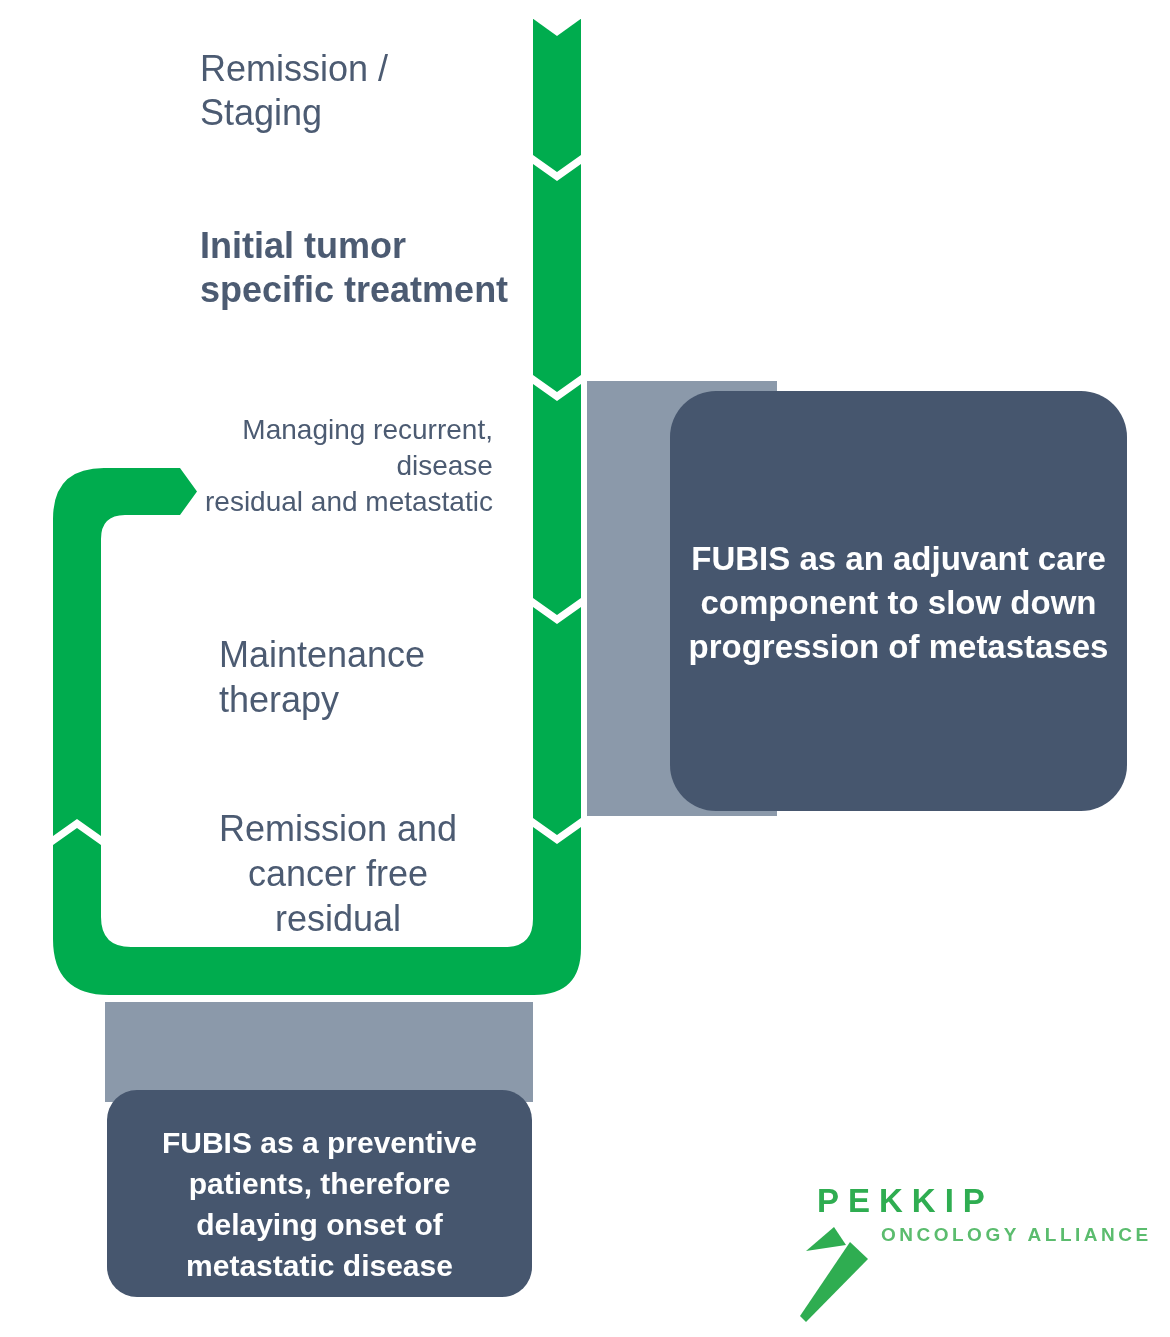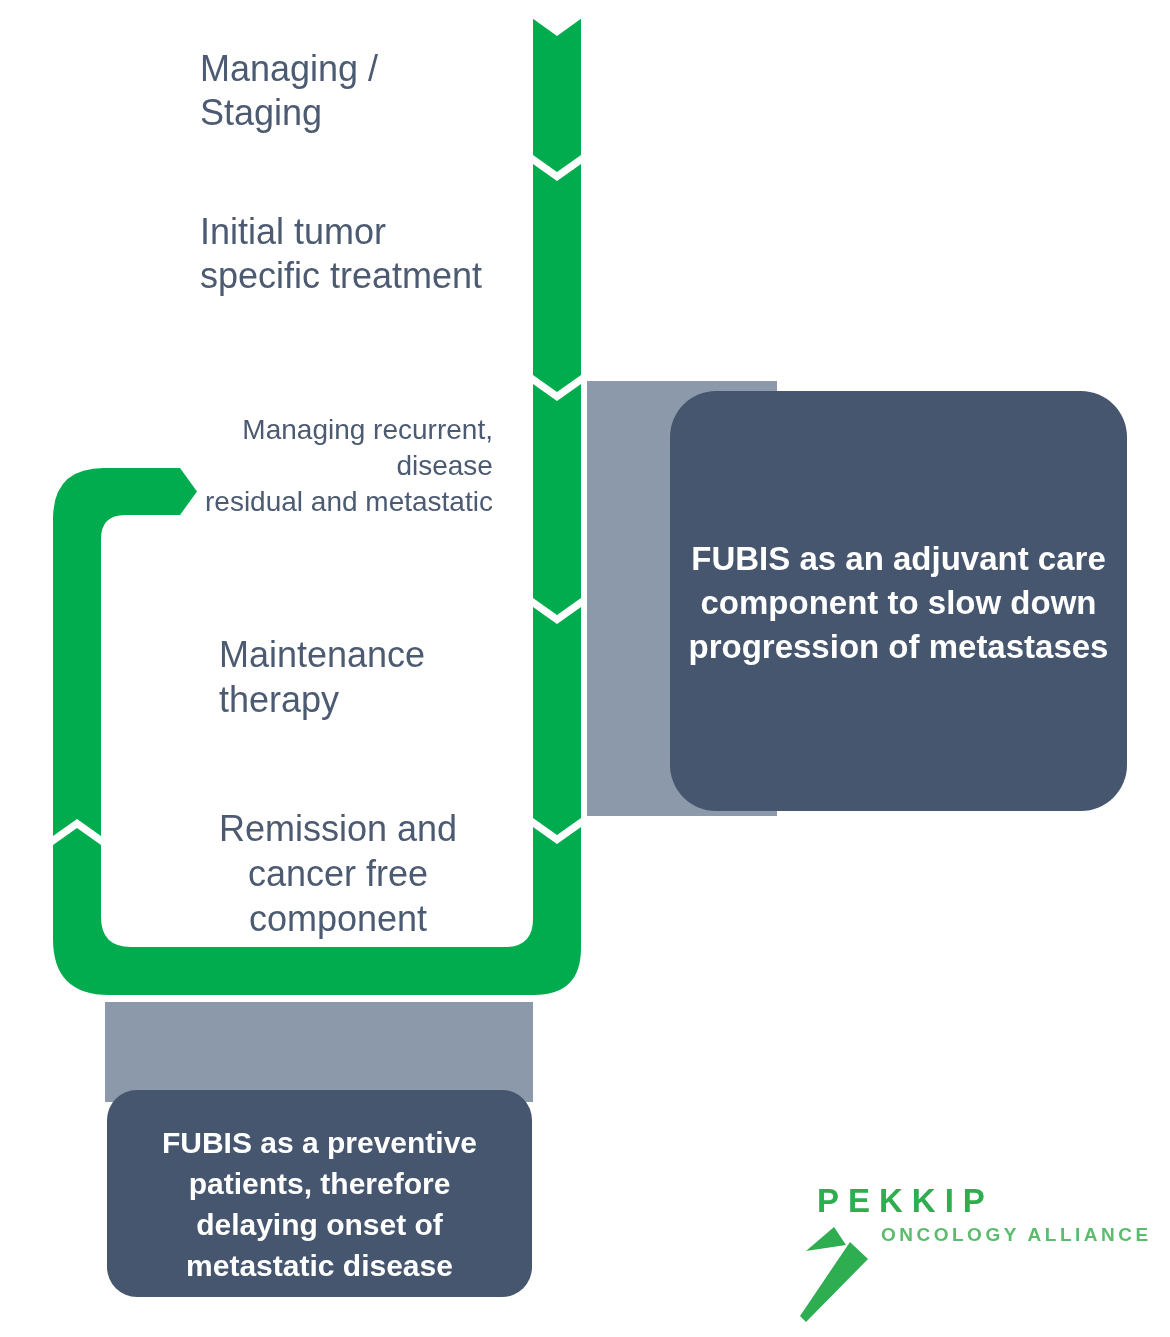--- a/index.html
+++ b/index.html
@@ -35,21 +35,21 @@
     left:107px;top:1090px;width:425px;height:207px;border-radius:30px;
     font-size:30px;line-height:41px;padding-top:20px;box-sizing:border-box;
   }
   
   .flow-svg{position:absolute;left:0;top:0;width:1170px;height:1337px;pointer-events:none;}
   
   .stage{position:absolute;color:var(--label_text);font-weight:400;}
   .stage-large{font-size:36px;line-height:44px;}
   .stage-small{font-size:28px;line-height:36px;text-align:right;}
   .stage-diagnosis{left:200px;top:47px;}
-  .stage-initial{left:200px;top:210px;}
+  .stage-initial{left:200px;top:224px;font-weight:bold;}
   .stage-managing{left:205px;top:412px;}
   .stage-maintenance{left:219px;top:632px;line-height:45px;}
   .stage-remission{left:219px;top:806px;line-height:45px;text-align:center;}
   
   .logo{position:absolute;left:790px;top:1180px;width:370px;height:150px;}
   .logo-bolt{position:absolute;left:5px;top:40px;width:80px;height:110px;}
   .logo-name{
     position:absolute;left:27px;top:2px;color:var(--logo_green);
     font-size:33px;font-weight:600;letter-spacing:9px;white-space:nowrap;
   }
@@ -104,21 +104,21 @@
 
     <polygon fill="var(--white)" points="533,155 557,172 581,155 581,164 557,181 533,164"></polygon>
     <polygon fill="var(--white)" points="533,375 557,392 581,375 581,384 557,401 533,384"></polygon>
     <polygon fill="var(--white)" points="533,598 557,615 581,598 581,607 557,624 533,607"></polygon>
     <polygon fill="var(--white)" points="533,818 557,835 581,818 581,827 557,844 533,827"></polygon>
 
     <polygon fill="var(--white)" points="53,836 77,819 101,836 101,845 77,828 53,845"></polygon>
   </svg>
 
   <div class="stage stage-large stage-diagnosis">
-    <div>Managing /</div>
+    <div>Remission /</div>
     <div>Staging</div>
   </div>
 
   <div class="stage stage-large stage-initial">
     <div>Initial tumor</div>
     <div>specific treatment</div>
   </div>
 
   <div class="stage stage-small stage-managing">
     <div>Managing recurrent,</div>
@@ -127,21 +127,21 @@
   </div>
 
   <div class="stage stage-large stage-maintenance">
     <div>Maintenance</div>
     <div>therapy</div>
   </div>
 
   <div class="stage stage-large stage-remission">
     <div>Remission and</div>
     <div>cancer free</div>
-    <div>component</div>
+    <div>residual</div>
   </div>
 
   <div class="logo">
     <svg class="logo-bolt" viewBox="0 0 80 110" aria-hidden="true">
       <polygon fill="var(--logo_green)" points="11,31 39,7 51,25"></polygon>
       <polygon fill="var(--logo_green)" points="55,22 73,39 11,102 5,96"></polygon>
     </svg>
     <div class="logo-name">PEKKIP</div>
     <div class="logo-tagline">ONCOLOGY ALLIANCE</div>
   </div>

